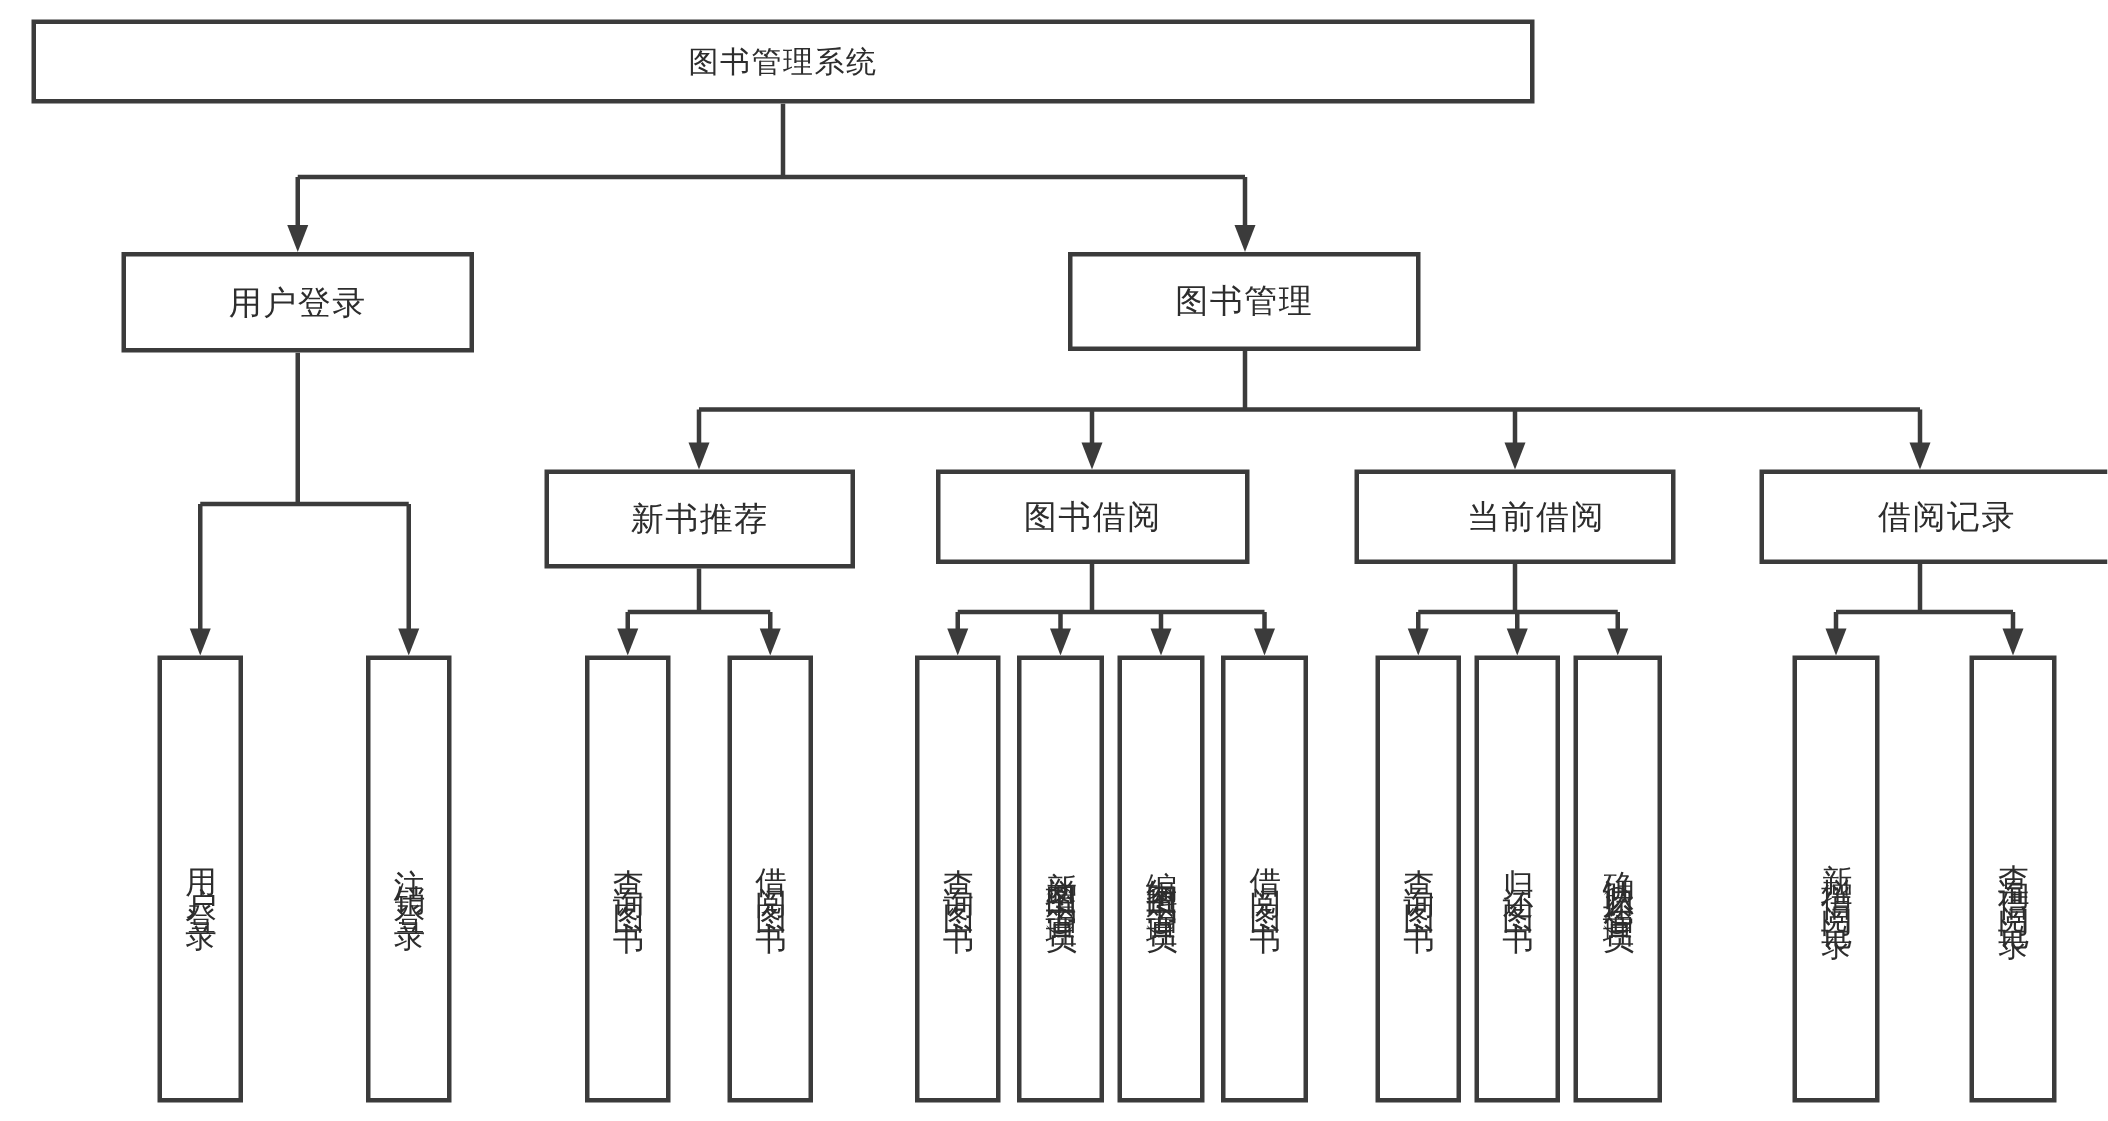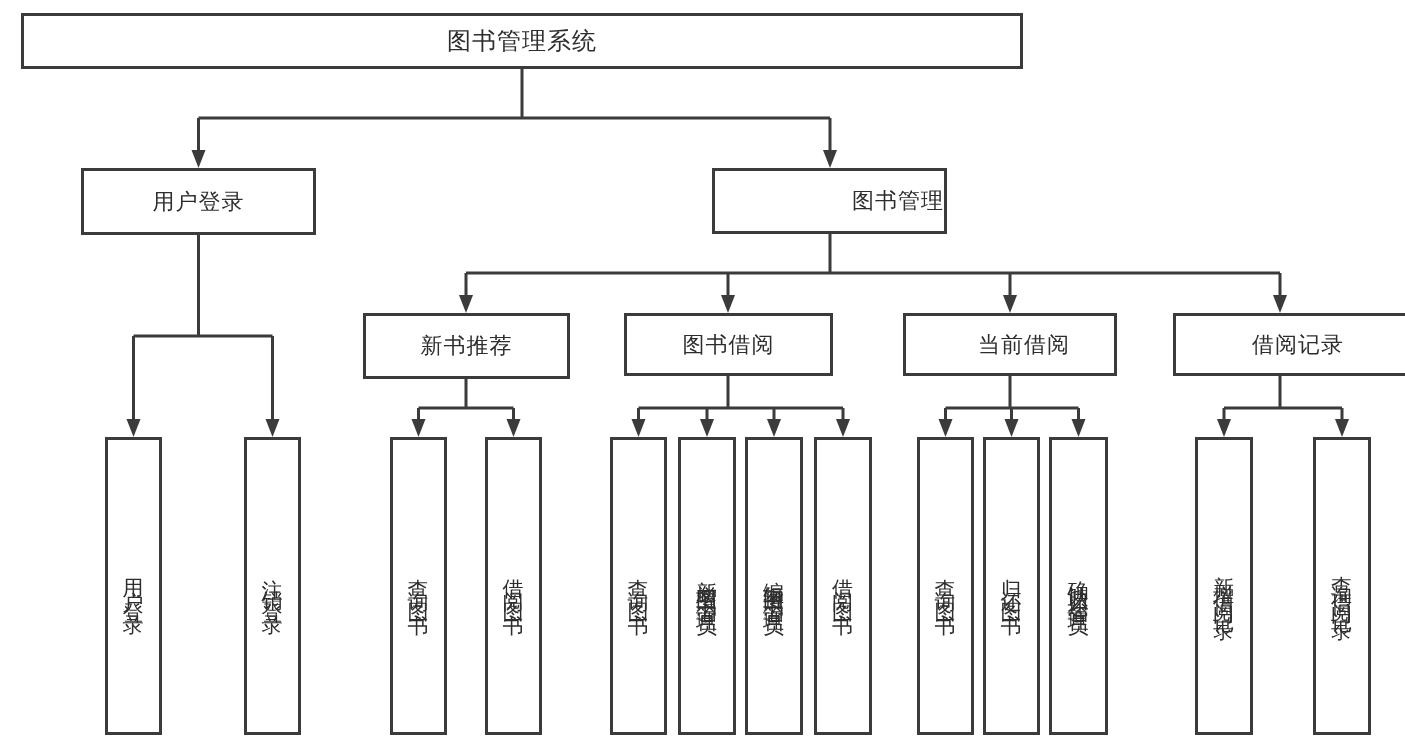--- a/index.html
+++ b/index.html
@@ -7,21 +7,21 @@
     position:relative;width:1405px;height:747px;background:#ffffff;
     font-family:"Liberation Sans",sans-serif;overflow:hidden;
   }
   .wires{position:absolute;left:0;top:0;z-index:0;}
   .box{
     position:absolute;box-sizing:border-box;background:#ffffff;
     border:3px solid #3b3b3b;color:#2d2d2d;z-index:1;
     display:flex;align-items:center;justify-content:center;
   }
   .hbox span{white-space:nowrap;}
-  .root-box span{font-size:24px;letter-spacing:1px;}
+  .root-box span{font-size:20px;letter-spacing:1px;}
   .l2 span,.l3 span{font-size:22px;letter-spacing:1px;}
   .vbox span{
     writing-mode:vertical-rl;text-orientation:mixed;
     font-size:21px;line-height:1;white-space:nowrap;
   }
   .vt4 span{letter-spacing:12px;}
   .vt6 span{letter-spacing:9px;}
   .vt9 span{letter-spacing:5px;}
   .watermark{
     position:absolute;left:1185px;top:712px;z-index:5;
@@ -83,21 +83,21 @@
     </g>
   </svg>
 
   <div class="box hbox root-box" style="left:21px;top:13px;width:1002px;height:56px;">
     <span>图书管理系统</span>
   </div>
 
   <div class="box hbox l2" style="left:81px;top:168px;width:235px;height:67px;">
     <span>用户登录</span>
   </div>
-  <div class="box hbox l2" style="left:712px;top:168px;width:235px;height:66px;justify-content:flex-end;">
+  <div class="box hbox l2" style="left:712px;top:168px;width:235px;height:66px;">
     <span>图书管理</span>
   </div>
 
   <div class="box hbox l3" style="left:363px;top:313px;width:207px;height:66px;">
     <span>新书推荐</span>
   </div>
   <div class="box hbox l3" style="left:624px;top:313px;width:209px;height:63px;">
     <span>图书借阅</span>
   </div>
   <div class="box hbox l3" style="left:903px;top:313px;width:214px;height:63px;padding-left:28px;">

